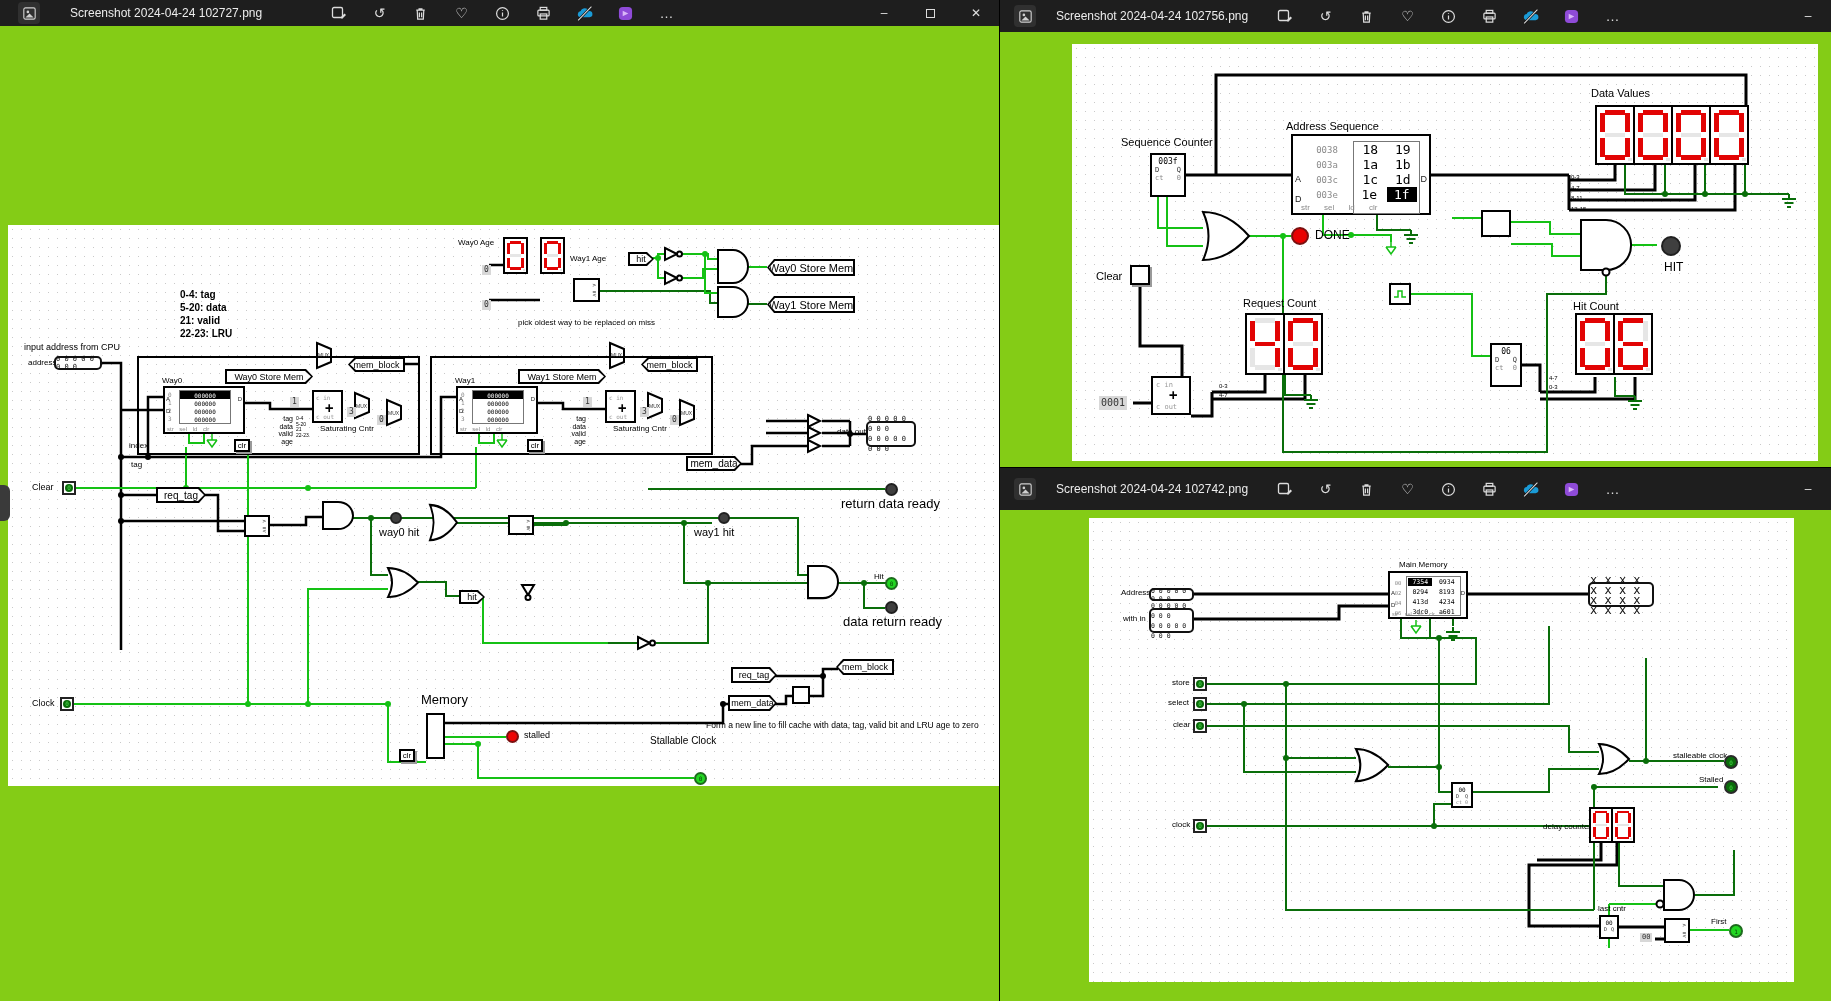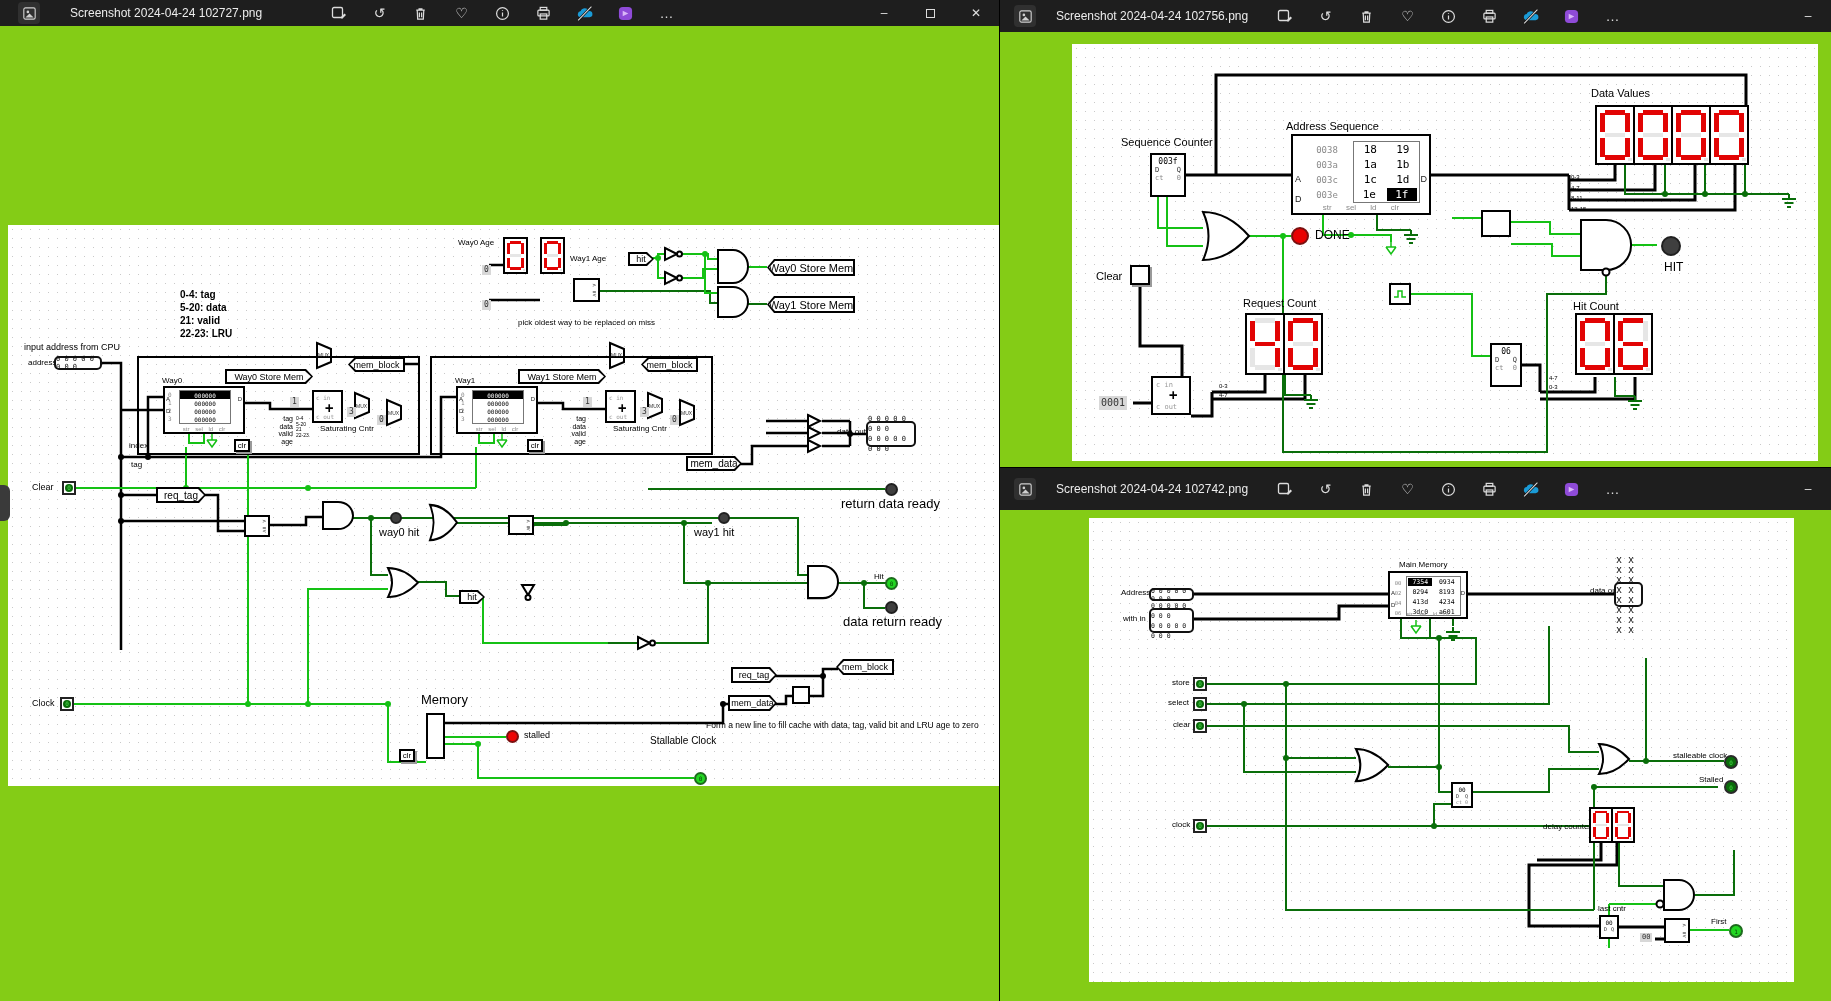--- a/index.html
+++ b/index.html
@@ -37,21 +37,21 @@
   .reg .rv{display:block;text-align:center;font-size:8px;margin-top:2px}
   .reg .rr{display:flex;justify-content:space-between;padding:0 3px;font-size:7px;color:#333}
   .reg .rr.g{color:#8a8a8a}
   .ram{position:absolute;border:2px solid #000;background:#fff}
   .ramlist{position:absolute;border:1px solid #777;font-family:"DejaVu Sans Mono",monospace;overflow:hidden}
   .ramrow{display:flex;justify-content:space-around;align-items:center}
   .ramrow span{display:inline-block;text-align:center}
   .selc{background:#000;color:#fff}
   .addrcol{position:absolute;font-family:"DejaVu Sans Mono",monospace;color:#8a8a8a;text-align:center}
   .rpin{position:absolute;font-size:7px;color:#222}
-  .rctl{position:absolute;font-size:6px;color:#8a8a8a;white-space:nowrap;word-spacing:4px;text-align:center}
+  .rctl{position:absolute;font-size:6px;color:#8a8a8a;white-space:nowrap;word-spacing:4px;text-align:left}
   .cmp{position:absolute;border:2px solid #000;background:#fff}
   .cmp i{position:absolute;right:2px;font:normal 6px/6px "DejaVu Sans Mono",monospace;color:#222;font-style:normal}
   .const{position:absolute;background:#d8d8d8;color:#333;font:normal 8px/10px "DejaVu Sans Mono",monospace;padding:0 2px}
   .mlbl{position:absolute;font-size:5px;color:#333}
   .addt{position:absolute;font-size:6px;color:#9a9a9a;white-space:nowrap}
   .plus{position:absolute;font-size:14px;color:#000;font-weight:bold}
   
   .seg{position:absolute;display:flex}
   .dig{position:relative;background:#fff;border:2px solid #000;margin-left:-2px}
   .dig:first-child{margin-left:0}
@@ -650,21 +650,21 @@
           </div>
       <div class="rr g">
             <span>ct</span>
             <span>0</span>
           </div>
     </div>
 
     <span class="lbl" style="left:214px;top:76px;font-size:11px">Address Sequence</span>
     <div class="ram" style="left:219px;top:90px;width:140px;height:81px">
       <span class="addrcol" style="left:12px;top:7px;width:44px;font-size:9px;line-height:15px"><span>0038</span><br><span>003a</span><br><span>003c</span><br><span>003e</span></span>
-      <div class="ramlist" style="left:60px;top:5px;width:67px;height:62px;font-size:11px">
+      <div class="ramlist" style="left:60px;top:5px;width:67px;height:73px;font-size:13px">
         <div class="ramrow" style="height:15px">
               <span style="width:26px">18</span>
               <span style="width:26px">19</span>
             </div>
         <div class="ramrow" style="height:15px">
               <span style="width:26px">1a</span>
               <span style="width:26px">1b</span>
             </div>
         <div class="ramrow" style="height:15px">
               <span style="width:26px">1c</span>
@@ -954,21 +954,21 @@
     <span class="lbl" style="left:32px;top:71px;font-size:8px">Address</span>
     <div class="pinv" style="left:60px;top:70px;width:45px;height:13px;font-size:6.5px">
           <span>0 0 0 0 0 0 0 0</span>
         </div>
     <span class="lbl" style="left:34px;top:97px;font-size:8px">with in</span>
     <div class="pinv" style="left:60px;top:90px;width:45px;height:25px;font-size:6.5px;line-height:10px">
           <span>0 0 0 0 0 0 0 0</span>
           <span>0 0 0 0 0 0 0 0</span>
         </div>
     <span class="lbl" style="left:501px;top:69px;font-size:8px">data out</span>
-    <div class="pinv" style="left:525px;top:64px;width:29px;height:25px;font-size:10px;line-height:10px">
+    <div class="pinv" style="left:499px;top:64px;width:66px;height:25px;font-size:12px;line-height:10px">
           <span>x x x x x x x x</span>
           <span>x x x x x x x x</span>
         </div>
 
     <span class="lbl" style="left:83px;top:161px;font-size:8px">store</span>
     <span class="ipin" style="left:104px;top:159px;width:14px;height:14px">
           <i>0</i>
         </span>
     <span class="lbl" style="left:79px;top:181px;font-size:8px">select</span>
     <span class="ipin" style="left:104px;top:179px;width:14px;height:14px">

